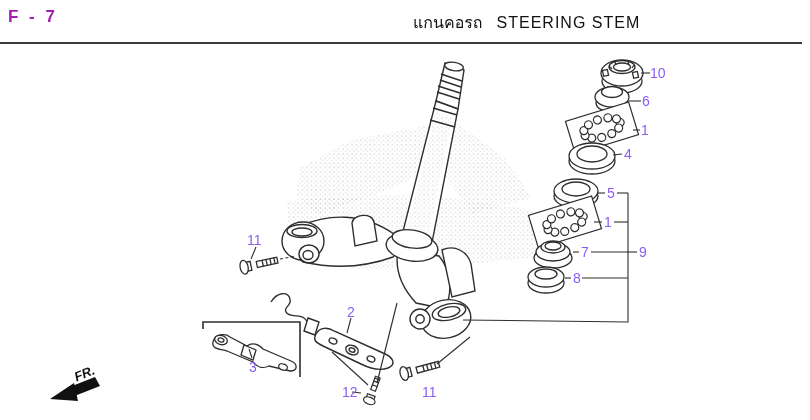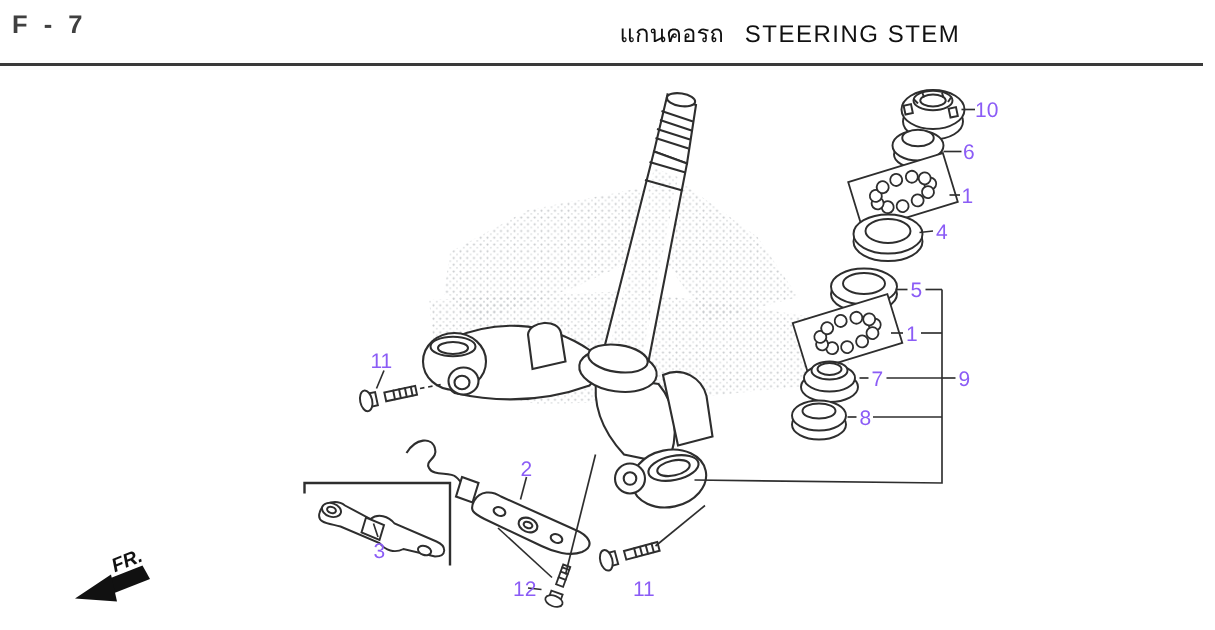--- a/index.html
+++ b/index.html
@@ -1,19 +1,19 @@
 <!DOCTYPE html>
 <html><head>
 <meta charset="utf-8">
 <style>
   html,body{margin:0;padding:0;background:#fff;}
   body{width:810px;height:420px;position:relative;overflow:hidden;
        font-family:"Liberation Sans","DejaVu Sans",sans-serif;color:#1c1c1c;}
   .page-code{position:absolute;left:8px;top:7px;font-size:17px;font-weight:bold;
-             letter-spacing:3px;color:#404040;}
+             letter-spacing:3px;color:#a21caf;}
   .title-wrap{position:absolute;left:413px;top:10px;font-size:16px;color:#111;
               white-space:nowrap;}
   .title-thai{margin-right:14px;margin-top:12px;}
   .title-en{letter-spacing:1px;margin-top:37px;}
   .header-rule{position:absolute;left:0;top:42px;width:802px;height:2px;background:#3a3a3a;}
   .diagram{position:absolute;left:0;top:0;width:810px;height:420px;}
   .callout{position:absolute;font-size:14px;color:#8b5cf6;line-height:14px;}
   .fr-label{position:absolute;left:74px;top:366px;font-size:13px;font-weight:bold;
             font-style:italic;color:#111;transform:rotate(-22deg);}
 </style>

